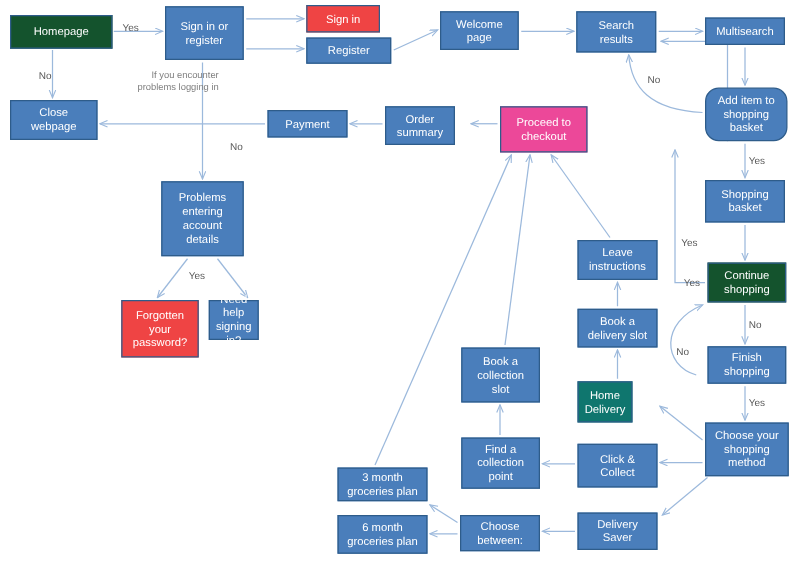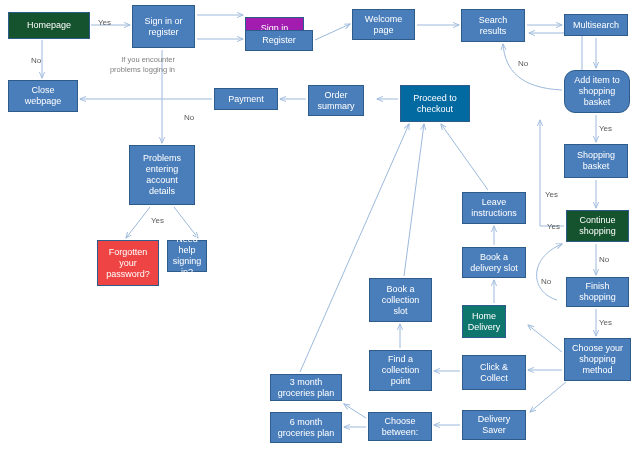--- a/index.html
+++ b/index.html
@@ -143,21 +143,21 @@
       <path d="M557,300 C 530,292 528,258 562,244"></path>
     </g>
   </svg>
 
   <div id="node-layer">
       <div class="node" style="left: 8px; top: 12px; width: 82px; height: 27px; background: #14532d; border-color: rgb(46, 92, 138);">Homepage</div>
       <div class="node" style="left: 8px; top: 80px; width: 70px; height: 32px; background: rgb(74, 126, 187); border-color: rgb(46, 92, 138);">Close
 webpage</div>
       <div class="node" style="left: 132px; top: 5px; width: 63px; height: 43px; background: rgb(74, 126, 187); border-color: rgb(46, 92, 138);">Sign in or
 register</div>
-      <div class="node" style="left: 245px; top: 17px; width: 59px; height: 22px; background: #a21caf; border-color: rgb(46, 92, 138);">Sign in</div>
+      <div class="node" style="left: 245px; top: 4px; width: 59px; height: 22px; background: #ef4444; border-color: rgb(46, 92, 138);">Sign in</div>
       <div class="node" style="left: 245px; top: 30px; width: 68px; height: 21px; background: rgb(74, 126, 187); border-color: rgb(46, 92, 138);">Register</div>
       <div class="node" style="left: 352px; top: 9px; width: 63px; height: 31px; background: rgb(74, 126, 187); border-color: rgb(46, 92, 138);">Welcome
 page</div>
       <div class="node" style="left: 461px; top: 9px; width: 64px; height: 33px; background: rgb(74, 126, 187); border-color: rgb(46, 92, 138);">Search
 results</div>
       <div class="node" style="left: 564px; top: 14px; width: 64px; height: 22px; background: rgb(74, 126, 187); border-color: rgb(46, 92, 138);">Multisearch</div>
       <div class="node" style="left: 564px; top: 70px; width: 66px; height: 43px; background: rgb(74, 126, 187); border-color: rgb(46, 92, 138); border-radius: 11px;">Add item to
 shopping
 basket</div>
       <div class="node" style="left: 564px; top: 144px; width: 64px; height: 34px; background: rgb(74, 126, 187); border-color: rgb(46, 92, 138);">Shopping
@@ -165,21 +165,21 @@
       <div class="node" style="left: 566px; top: 210px; width: 63px; height: 32px; background: #14532d; border-color: rgb(46, 92, 138);">Continue
 shopping</div>
       <div class="node" style="left: 566px; top: 277px; width: 63px; height: 30px; background: rgb(74, 126, 187); border-color: rgb(46, 92, 138);">Finish
 shopping</div>
       <div class="node" style="left: 564px; top: 338px; width: 67px; height: 43px; background: rgb(74, 126, 187); border-color: rgb(46, 92, 138);">Choose your
 shopping
 method</div>
       <div class="node" style="left: 214px; top: 88px; width: 64px; height: 22px; background: rgb(74, 126, 187); border-color: rgb(46, 92, 138);">Payment</div>
       <div class="node" style="left: 308px; top: 85px; width: 56px; height: 31px; background: rgb(74, 126, 187); border-color: rgb(46, 92, 138);">Order
 summary</div>
-      <div class="node" style="left: 400px; top: 85px; width: 70px; height: 37px; background: #0369a1; border-color: rgb(46, 92, 138);">Proceed to
+      <div class="node" style="left: 400px; top: 85px; width: 70px; height: 37px; background: #ec4899; border-color: rgb(46, 92, 138);">Proceed to
 checkout</div>
       <div class="node" style="left: 129px; top: 145px; width: 66px; height: 60px; background: rgb(74, 126, 187); border-color: rgb(46, 92, 138);">Problems
 entering
 account
 details</div>
       <div class="node" style="left: 97px; top: 240px; width: 62px; height: 46px; background: #ef4444; border-color: rgb(46, 92, 138);">Forgotten
 your
 password?</div>
       <div class="node" style="left: 167px; top: 240px; width: 40px; height: 32px; background: rgb(74, 126, 187); border-color: rgb(46, 92, 138);">Need help
 signing in?</div>

